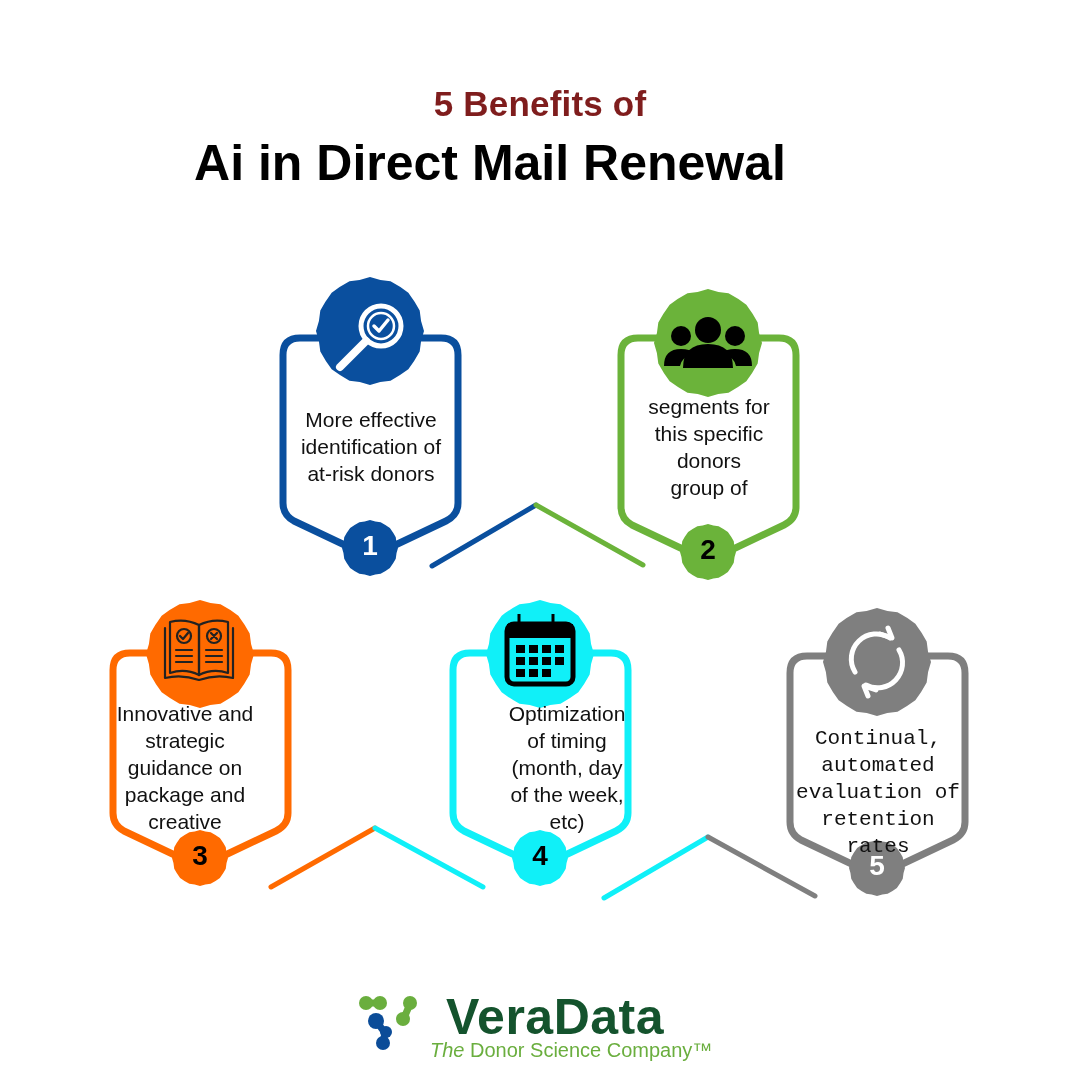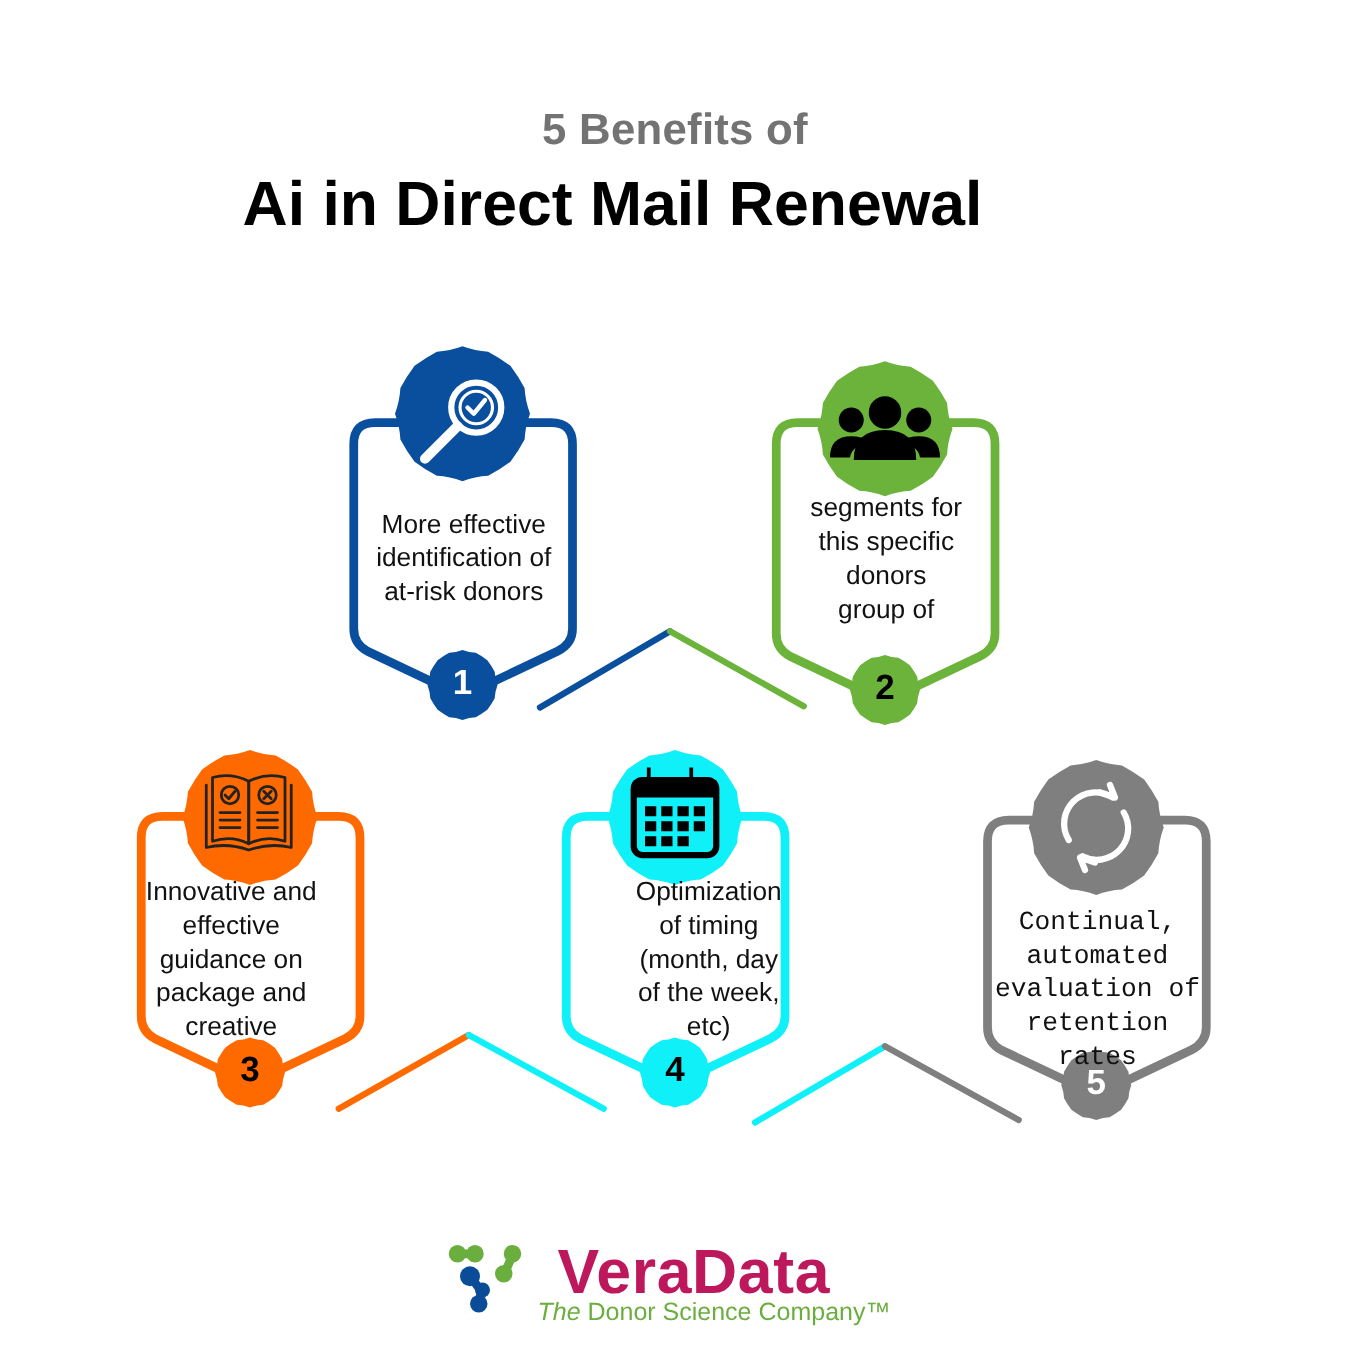--- a/index.html
+++ b/index.html
@@ -1,22 +1,22 @@
 <!DOCTYPE html>
 <html><head>
 <meta charset="utf-8">
 <style>
   html, body { margin: 0; padding: 0; background: #ffffff; }
   body { width: 1080px; height: 1080px; position: relative; overflow: hidden; font-family: "Liberation Sans", "DejaVu Sans", sans-serif; }
-  .title-small { position: absolute; left: 0; width: 1080px; top: 84px; text-align: center; font-size: 35px; font-weight: bold; color: #737373; letter-spacing: 0.2px; }
+  .title-small { position: absolute; left: 0; width: 1080px; top: 84px; text-align: center; font-size: 35px; font-weight: bold; color: #7f1d1d; letter-spacing: 0.2px; }
   .title-big { position: absolute; left: 0; width: 980px; top: 136px; text-align: center; font-size: 50px; font-weight: bold; color: #000; line-height: 54px; }
   svg.art { position: absolute; left: 0; top: 0; }
   .card-text { position: absolute; text-align: center; font-size: 21px; line-height: 27px; color: #111; font-family: "Liberation Sans", "DejaVu Sans", sans-serif; }
   .num { position: absolute; width: 60px; text-align: center; font-size: 28px; font-weight: bold; font-family: "Liberation Sans", "DejaVu Sans", sans-serif; }
-  .logo-word { position: absolute; left: 446px; top: 988px; font-size: 50px; font-weight: bold; color: #be185d; font-family: "Liberation Sans", "DejaVu Sans", sans-serif; letter-spacing: 0.5px; }
+  .logo-word { position: absolute; left: 446px; top: 988px; font-size: 50px; font-weight: bold; color: #14532d; font-family: "Liberation Sans", "DejaVu Sans", sans-serif; letter-spacing: 0.5px; }
   .logo-tag { position: absolute; left: 430px; top: 1039px; font-size: 20px; color: #6AAE3E; font-family: "Liberation Sans", "DejaVu Sans", sans-serif; }
   .logo-tag i { font-style: italic; }
 </style>
 </head>
 <body>
 
 <div class="title-small">5 Benefits of</div>
 <div class="title-big">
   <div>Ai in Direct Mail Renewal</div>
 </div>
@@ -145,21 +145,21 @@
   <div>at-risk donors</div>
 </div>
 <div class="card-text" style="left:621px; width:176px; top:393px;">
   <div>segments for</div>
   <div>this specific</div>
   <div>donors</div>
   <div>group of</div>
 </div>
 <div class="card-text" style="left:92px; width:186px; top:700px;">
   <div>Innovative and</div>
-  <div>effective</div>
+  <div>strategic</div>
   <div>guidance on</div>
   <div>package and</div>
   <div>creative</div>
 </div>
 <div class="card-text" style="left:479px; width:176px; top:700px;">
   <div>Optimization</div>
   <div>of timing</div>
   <div>(month, day</div>
   <div>of the week,</div>
   <div>etc)</div>

